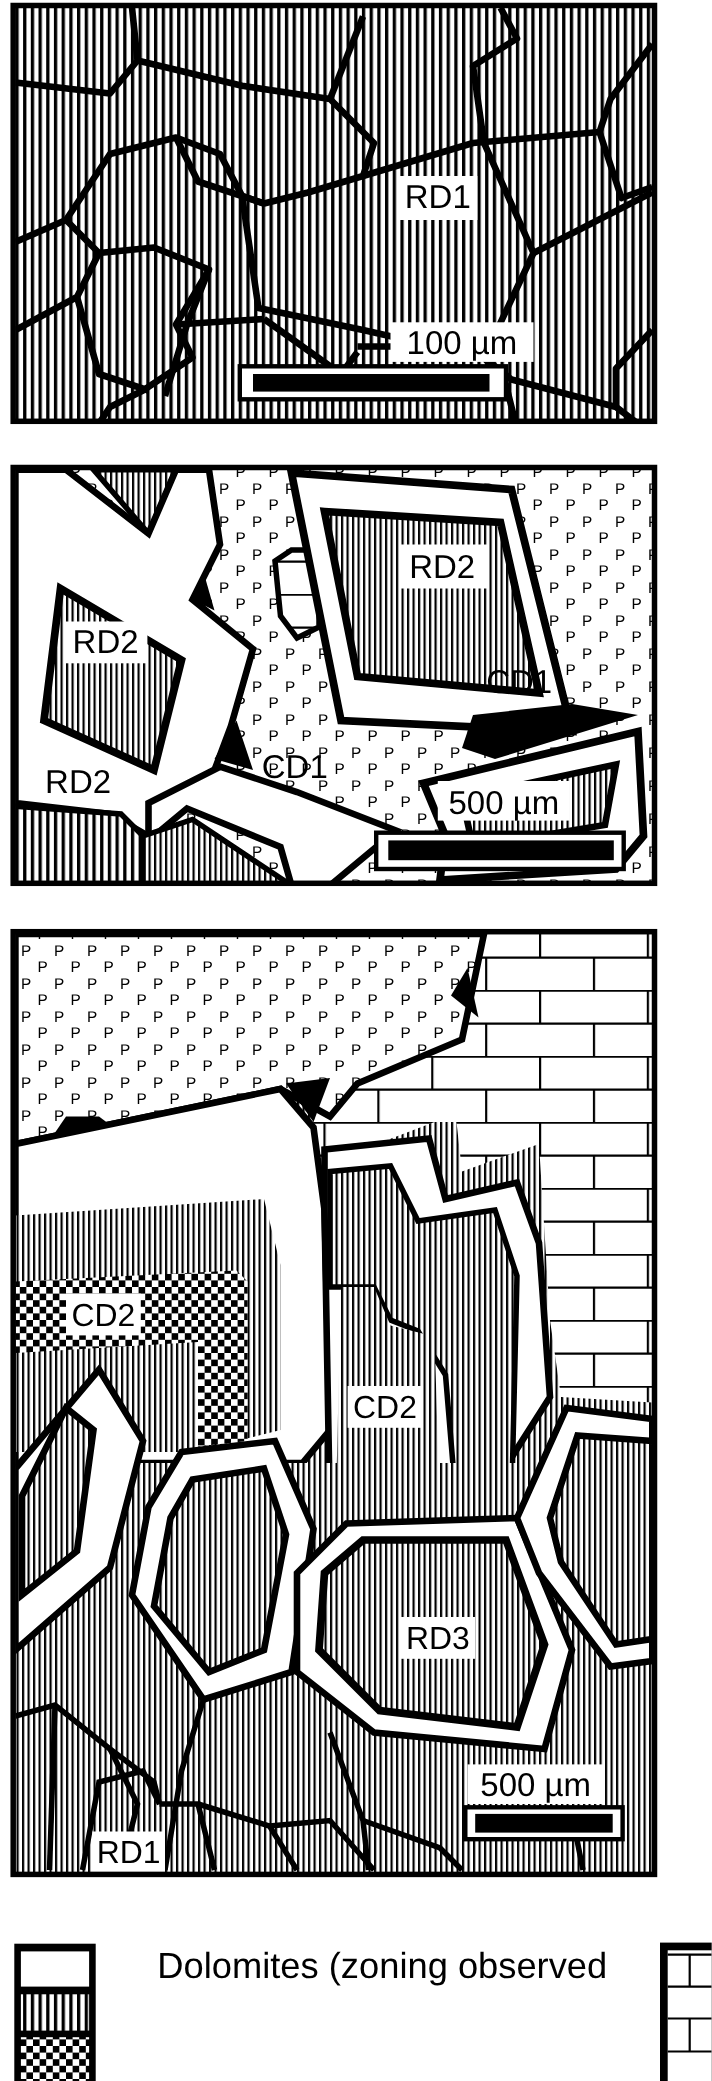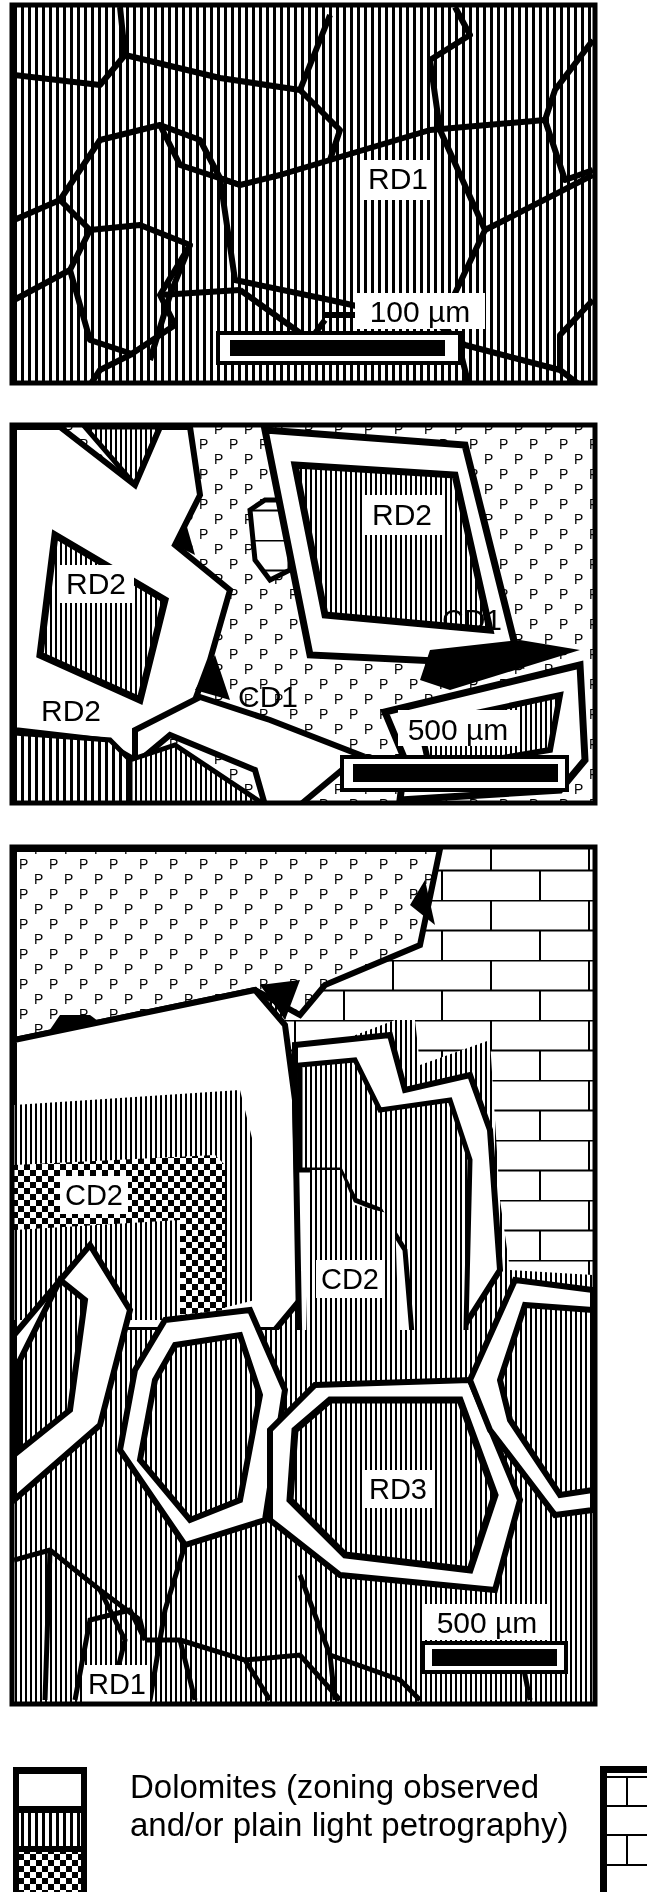--- a/index.html
+++ b/index.html
@@ -1,19 +1,19 @@
 <!DOCTYPE html>
 <html><head>
 <meta charset="utf-8">
 <style>
   html, body { margin: 0; padding: 0; background: #ffffff; }
   body { width: 647px; height: 1892px; position: relative; overflow: hidden; font-family: "Liberation Sans", sans-serif; }
   svg { position: absolute; left: 0; top: 0; }
   .lbl { font-family: "Liberation Sans", sans-serif; fill: #000; }
-  .legend-text { position: absolute; left: 130px; top: 1768px; font-size: 33px; line-height: 38px; color: #000; font-family: "Liberation Sans", sans-serif; }
+  .legend-text { position: absolute; left: 143px; top: 1768px; font-size: 33px; line-height: 38px; color: #000; font-family: "Liberation Sans", sans-serif; }
   .legend-text div { white-space: nowrap; }
 </style>
 </head>
 <body>
 
 <svg width="647" height="1892" viewBox="0 0 647 1892">
   <defs>
     <pattern id="vlines" patternUnits="userSpaceOnUse" width="7" height="10">
       <rect width="7" height="10" fill="#fff"></rect>
       <rect x="0" y="0" width="3" height="10" fill="#000"></rect>
@@ -210,14 +210,13 @@
       <line x1="607" y1="1835" x2="647" y2="1835" stroke="#000" stroke-width="2"></line>
       <line x1="607" y1="1865" x2="647" y2="1865" stroke="#000" stroke-width="2"></line>
       <line x1="627" y1="1777" x2="627" y2="1806" stroke="#000" stroke-width="2"></line>
       <line x1="627" y1="1835" x2="627" y2="1865" stroke="#000" stroke-width="2"></line>
     </g>
   </g>
 </svg>
 
 <div class="legend-text">
   <div>Dolomites (zoning observed</div>
-  <div>and/or plain light petrography)</div>
 </div>
 
 </body></html>

